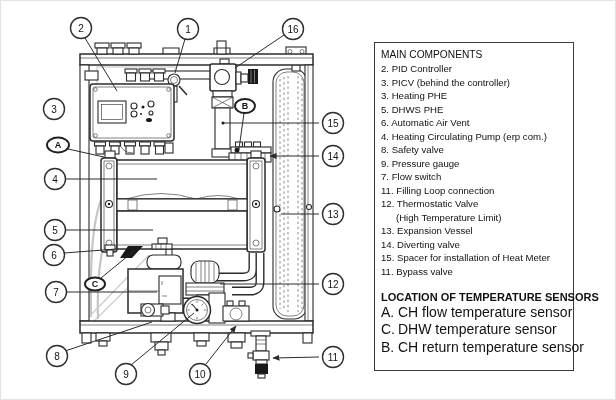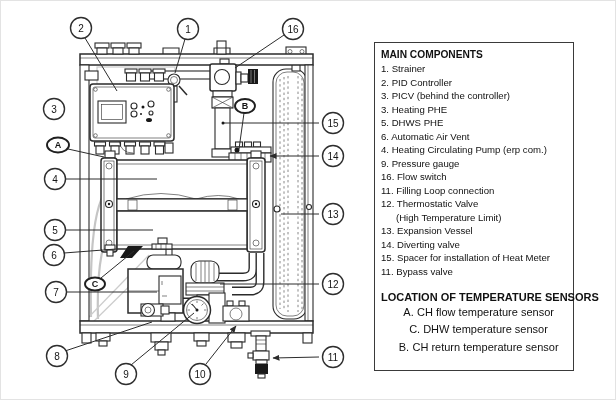--- a/index.html
+++ b/index.html
@@ -20,25 +20,25 @@
   .pipeI{fill:none;stroke:#fff;stroke-width:6.2;}
   .ldr{fill:none;stroke:#2c2c2c;stroke-width:1;}
   .co {fill:#fff;stroke:#2e2e2e;stroke-width:1.4;}
   .coe{fill:#fff;stroke:#1f1f1f;stroke-width:1.9;}
   .ct {font-family:"Liberation Sans",sans-serif;font-size:10px;fill:#141414;text-anchor:middle;}
   .cl {font-family:"Liberation Sans",sans-serif;font-size:9px;font-weight:bold;fill:#141414;text-anchor:middle;}
 
   
   .legend{position:absolute;left:373px;top:41px;width:200px;height:329px;border:1.6px solid #3a3a3a;
           box-sizing:border-box;padding:5px 0 0 6px;font-family:"Liberation Sans",sans-serif;color:#111;background:#fff;}
-  .ltitle{font-weight:bold;font-size:10.2px;line-height:14px;white-space:nowrap;}
+  .ltitle{font-weight:normal;font-size:10.2px;line-height:14px;white-space:nowrap;}
   .lrow{font-size:9.6px;line-height:13.5px;white-space:nowrap;}
   .lrow.indent{padding-left:15px;}
   .stitle{font-weight:bold;font-size:11px;margin-top:12px;line-height:14px;white-space:nowrap;}
-  .srow{font-size:11px;line-height:17.3px;white-space:nowrap;text-align:center;}
+  .srow{font-size:14px;line-height:17.3px;white-space:nowrap;}
   .srow .skey{display:inline-block;width:17px;}
 </style>
 </head>
 <body>
 
 <div class="stage">
 
 <svg width="616" height="400" viewBox="0 0 616 400">
   <defs>
     <marker id="arrw" markerWidth="8" markerHeight="7" refX="6.5" refY="3" orient="auto">
@@ -393,29 +393,29 @@
         <text class="cl" x="244" y="108">B</text>
       </g>
   <g>
         <ellipse class="coe" cx="94" cy="283" rx="10" ry="6.5"></ellipse>
         <text class="cl" x="94" y="286">C</text>
       </g>
 </svg>
 
 <div class="legend">
   <div class="ltitle">MAIN COMPONENTS</div>
-  <div class="lrow">1. Strainer</div>
   <div class="lrow">2. PID Controller</div>
   <div class="lrow">3. PICV (behind the controller)</div>
   <div class="lrow">3. Heating PHE</div>
   <div class="lrow">5. DHWS PHE</div>
   <div class="lrow">6. Automatic Air Vent</div>
   <div class="lrow">4. Heating Circulating Pump (erp com.)</div>
+  <div class="lrow">8. Safety valve</div>
   <div class="lrow">9. Pressure gauge</div>
-  <div class="lrow">16. Flow switch</div>
+  <div class="lrow">7. Flow switch</div>
   <div class="lrow">11. Filling Loop connection</div>
   <div class="lrow">12. Thermostatic Valve</div>
   <div class="lrow indent">(High Temperature Limit)</div>
   <div class="lrow">13. Expansion Vessel</div>
   <div class="lrow">14. Diverting valve</div>
   <div class="lrow">15. Spacer for installation of Heat Meter</div>
   <div class="lrow">11. Bypass valve</div>
   <div class="stitle">LOCATION OF TEMPERATURE SENSORS</div>
   <div class="srow"><span class="skey">A.</span><span>CH flow temperature sensor</span></div>
   <div class="srow"><span class="skey">C.</span><span>DHW temperature sensor</span></div>

